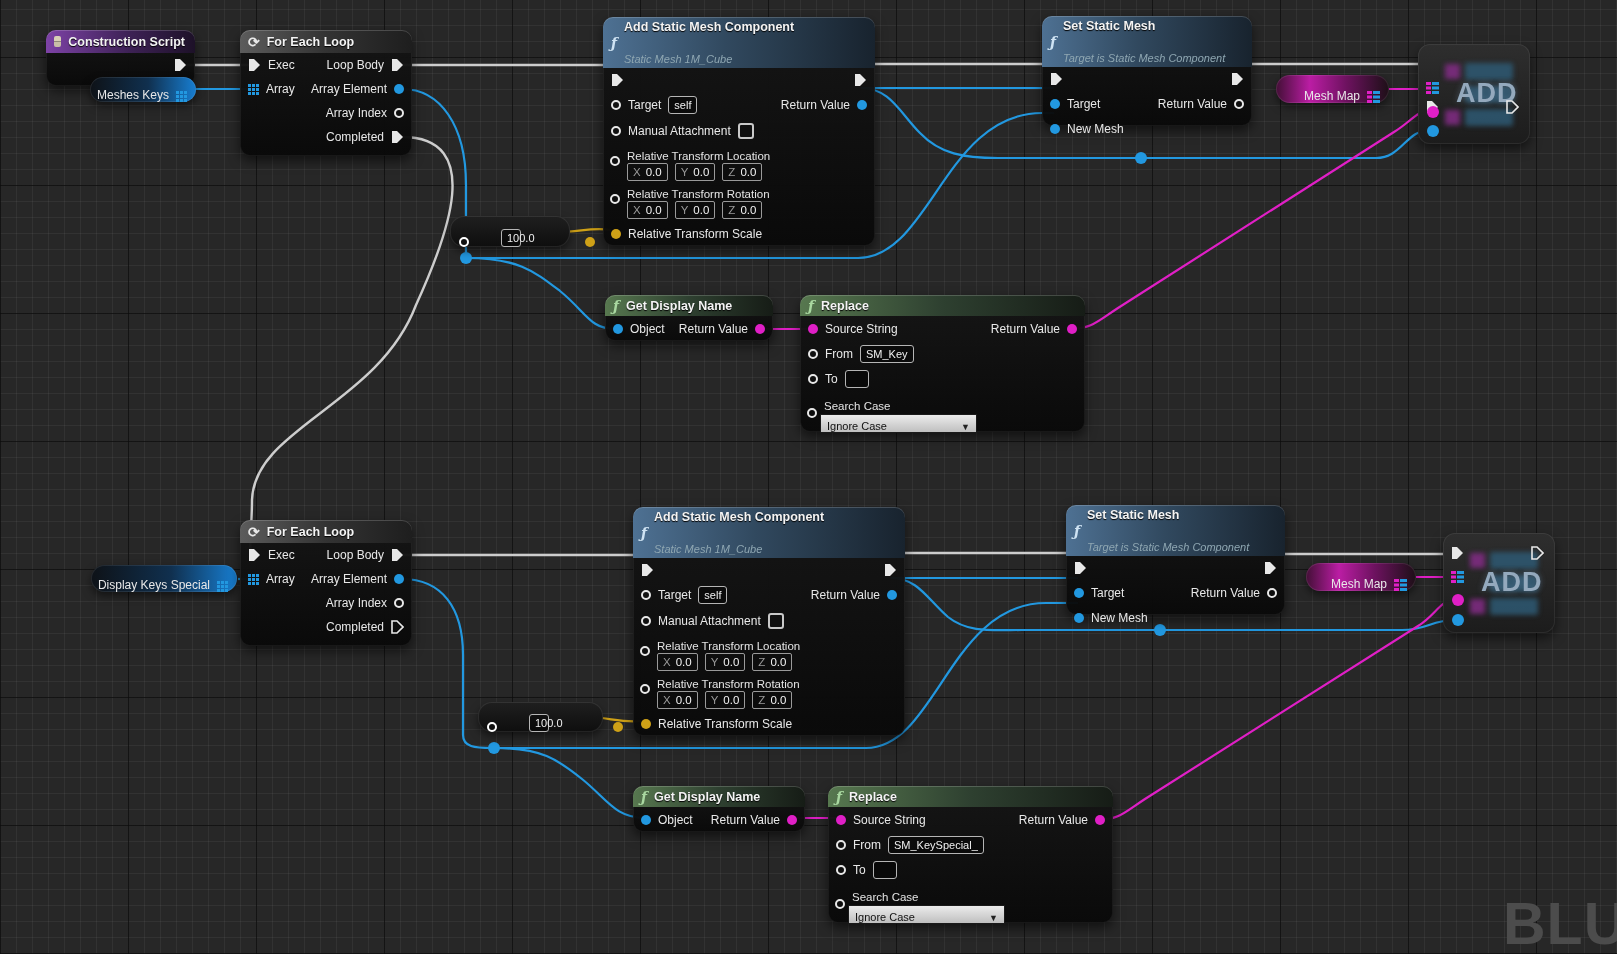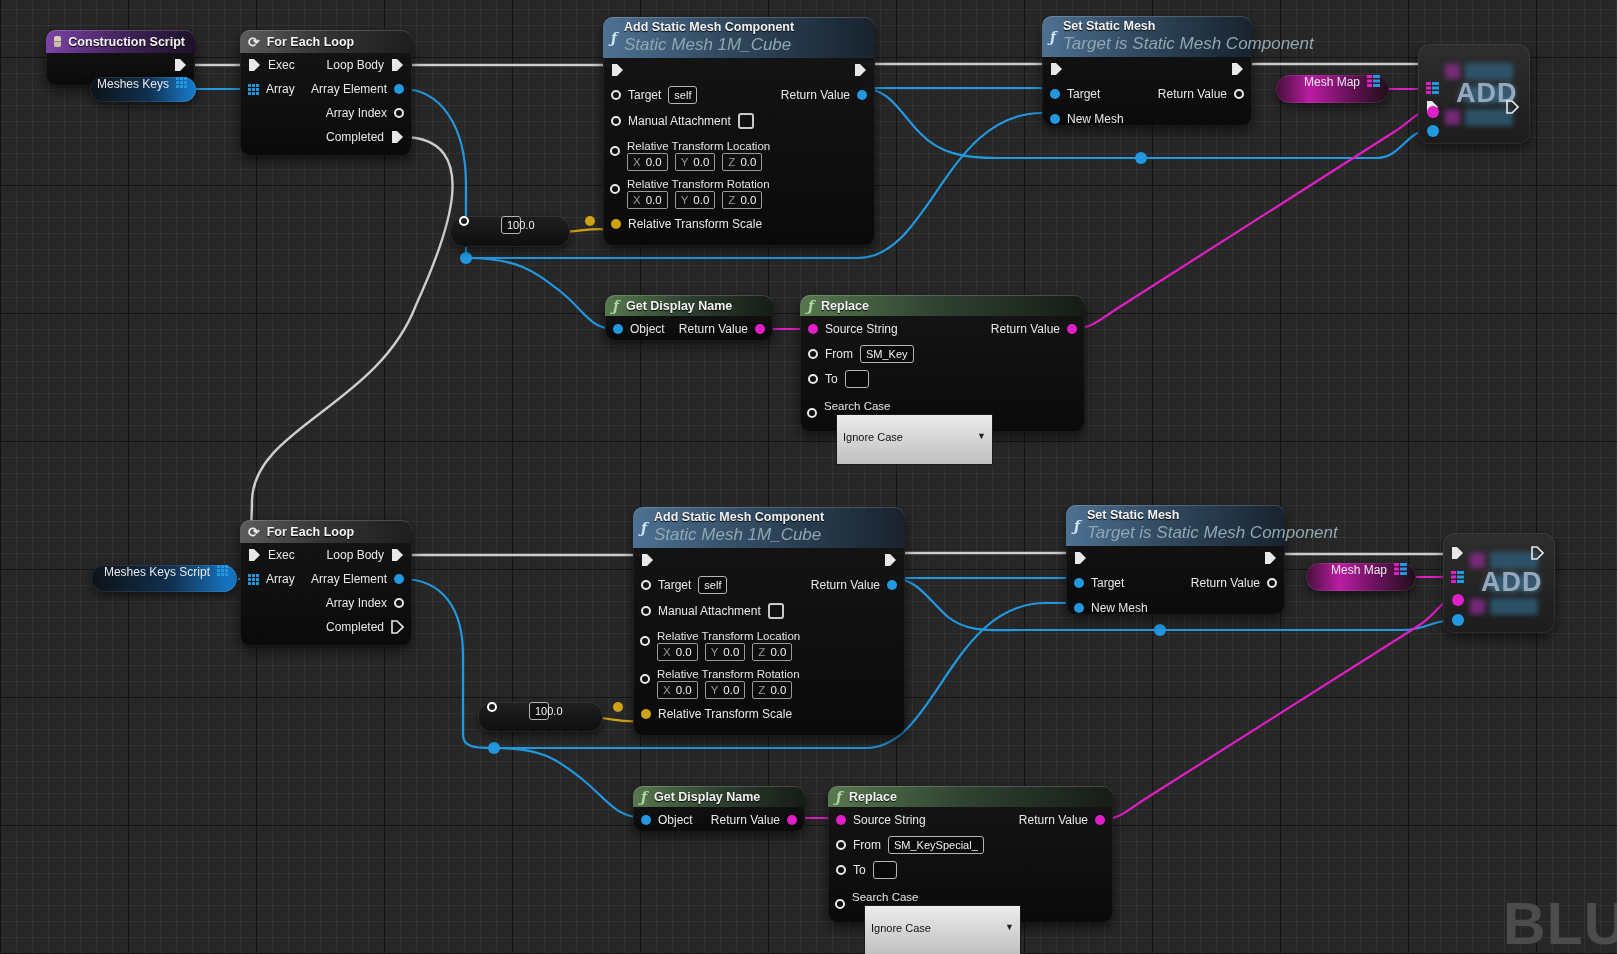--- a/index.html
+++ b/index.html
@@ -25,21 +25,21 @@
     border-radius:10px;color:#e8e8e8;font-size:12px;
     box-shadow:0 5px 12px rgba(0,0,0,.55), inset 0 0 0 1px rgba(255,255,255,.06);
   }
   .hdr{display:flex;align-items:center;gap:7px;border-radius:10px 10px 0 0;padding:3px 10px 3px 8px;min-height:17px;
        box-shadow:inset 0 1px 0 rgba(255,255,255,.18);}
   .hdr-blue{background:linear-gradient(90deg,#4e7193 0%,#31495f 45%,#18232e 100%);}
   .hdr-green{background:linear-gradient(90deg,#57784f 0%,#2e4030 50%,#161c16 100%);}
   .hdr-purple{background:linear-gradient(90deg,#7d42a6 0%,#3e2256 55%,#1d1128 100%);}
   .hdr-grey{background:linear-gradient(90deg,#5c5c5c 0%,#333 50%,#1e1e1e 100%);}
   .title{font-weight:bold;font-size:12.5px;color:#f4f4f4;text-shadow:0 1px 1px #000;white-space:nowrap;}
-  .subtitle{font-style:italic;font-size:17px;color:#8fa7b2;margin-top:1px;white-space:nowrap;}
+  .subtitle{font-style:italic;font-size:11px;color:#8fa7b2;margin-top:19px;white-space:nowrap;}
   .ficon{font-family:"DejaVu Serif",serif;font-style:italic;font-weight:bold;font-size:14px;line-height:14px;}
   .fi-blue{color:#cfe3f3;} .fi-green{color:#a9d8a0;}
   .loopicon{color:#e8e8e8;font-size:14px;line-height:14px;font-weight:bold;}
   .csicon{width:14px;height:11px;border-radius:2px;background:linear-gradient(180deg,#d8cfb6 0 42%,#8f8878 42% 58%,#c8be a7 58%);background:linear-gradient(180deg,#d8cfb6 0 42%,#8f8878 42% 58%,#c8bea7 58%);}
   .row{display:flex;align-items:center;padding:0 8px;gap:7px;}
   .h24{height:24px;} .h25{height:25px;} .h26{height:26px;} .h28{height:28px;}
   .spacer{flex:1;}
   .lbl{white-space:nowrap;color:#e8e8e8;}
   .xpin{display:block;}
   .xpin .f{fill:#e8e8e8;}
@@ -60,23 +60,23 @@
         line-height:16px;font-size:11px;color:#f0f0f0;min-width:8px;white-space:nowrap;}
   .checkbox{width:12px;height:12px;border:2px solid #c9c9c9;border-radius:3px;background:#101010;}
   .vecgroup{position:relative;margin-top:0;padding-left:24px;}
   .veclabel{font-size:11.5px;color:#e4e4e4;height:18px;display:flex;align-items:flex-end;white-space:nowrap;}
   .vecrow{display:flex;gap:7px;height:20px;align-items:center;}
   .vbox{display:flex;gap:5px;align-items:center;border:1px solid #9a9a9a;border-radius:2px;height:16px;
         padding:0 5px;font-size:11.5px;}
   .vbox i{font-style:normal;color:#9a9a9a;} .vbox b{font-weight:normal;color:#f2f2f2;}
   .vpin{position:absolute;left:7px;}
   .dropdown{width:143px;height:17px;background:linear-gradient(#ececec,#bfbfbf);border:1px solid #1a1a1a;
-        color:#111;font-size:11px;display:flex;align-items:flex-start;padding:16px 6px;gap:4px;margin-left:36px;}
+        color:#111;font-size:11px;display:flex;align-items:flex-end;padding:0 6px;gap:4px;margin-left:20px;}
   .dropdown .arr{margin-left:auto;font-size:9px;color:#222;}
-  .pill{border-radius:14px;display:flex;align-items:flex-start;gap:7px;padding:0 9px;color:#fff;font-size:12px;
+  .pill{border-radius:14px;display:flex;align-items:flex-end;gap:7px;padding:0 9px;color:#fff;font-size:12px;
         box-shadow:0 4px 8px rgba(0,0,0,.5), inset 0 0 0 1px rgba(255,255,255,.09);}
   .pill-blue{background:linear-gradient(90deg,#0e1217 0%,#10304f 55%,#1779c9 97%);justify-content:flex-end;}
   .pill-pink{background:linear-gradient(90deg,#430f36 0%,#bb1da4 30%,#6e1260 62%,#1d0f17 100%);justify-content:flex-end;}
   .pill-plain{background:linear-gradient(180deg,#1f1f1f,#0e0e0e);gap:32px;}
   .addnode{background:linear-gradient(180deg,#2e2e2e,#1c1c1c);border-radius:12px;
         box-shadow:0 5px 12px rgba(0,0,0,.55), inset 0 0 0 1px rgba(255,255,255,.07);overflow:hidden;}
   .addart{position:absolute;inset:0;filter:blur(2.5px);opacity:.85;}
   .addart i{position:absolute;}
   .addart .p{background:#832c86;width:15px;height:15px;}
   .addart .b{background:#2e5a74;width:48px;height:17px;border-radius:2px;}
@@ -378,21 +378,21 @@
     <span class="pd pd-teal hollow vpin" style="top:14px;"></span>
     <div class="veclabel">Search Case</div>
   </div>
   <div class="dropdown" style="margin-top:2px;">
     <span>Ignore Case</span>
     <span class="arr">▼</span>
   </div>
 </div>
 
 <div class="pill pill-blue" style="left:91px;top:565px;width:146px;height:27px;">
-  <span class="lbl">Meshes Keys Script</span>
+  <span class="lbl">Display Keys Special</span>
   <span class="gridicon">
       <i></i>
     </span>
 </div>
 
 <div class="node" style="left:240px;top:520px;width:172px;height:126px;">
   <div class="hdr hdr-grey">
     <span class="loopicon">⟳</span>
     <span class="title">For Each Loop</span>
   </div>

